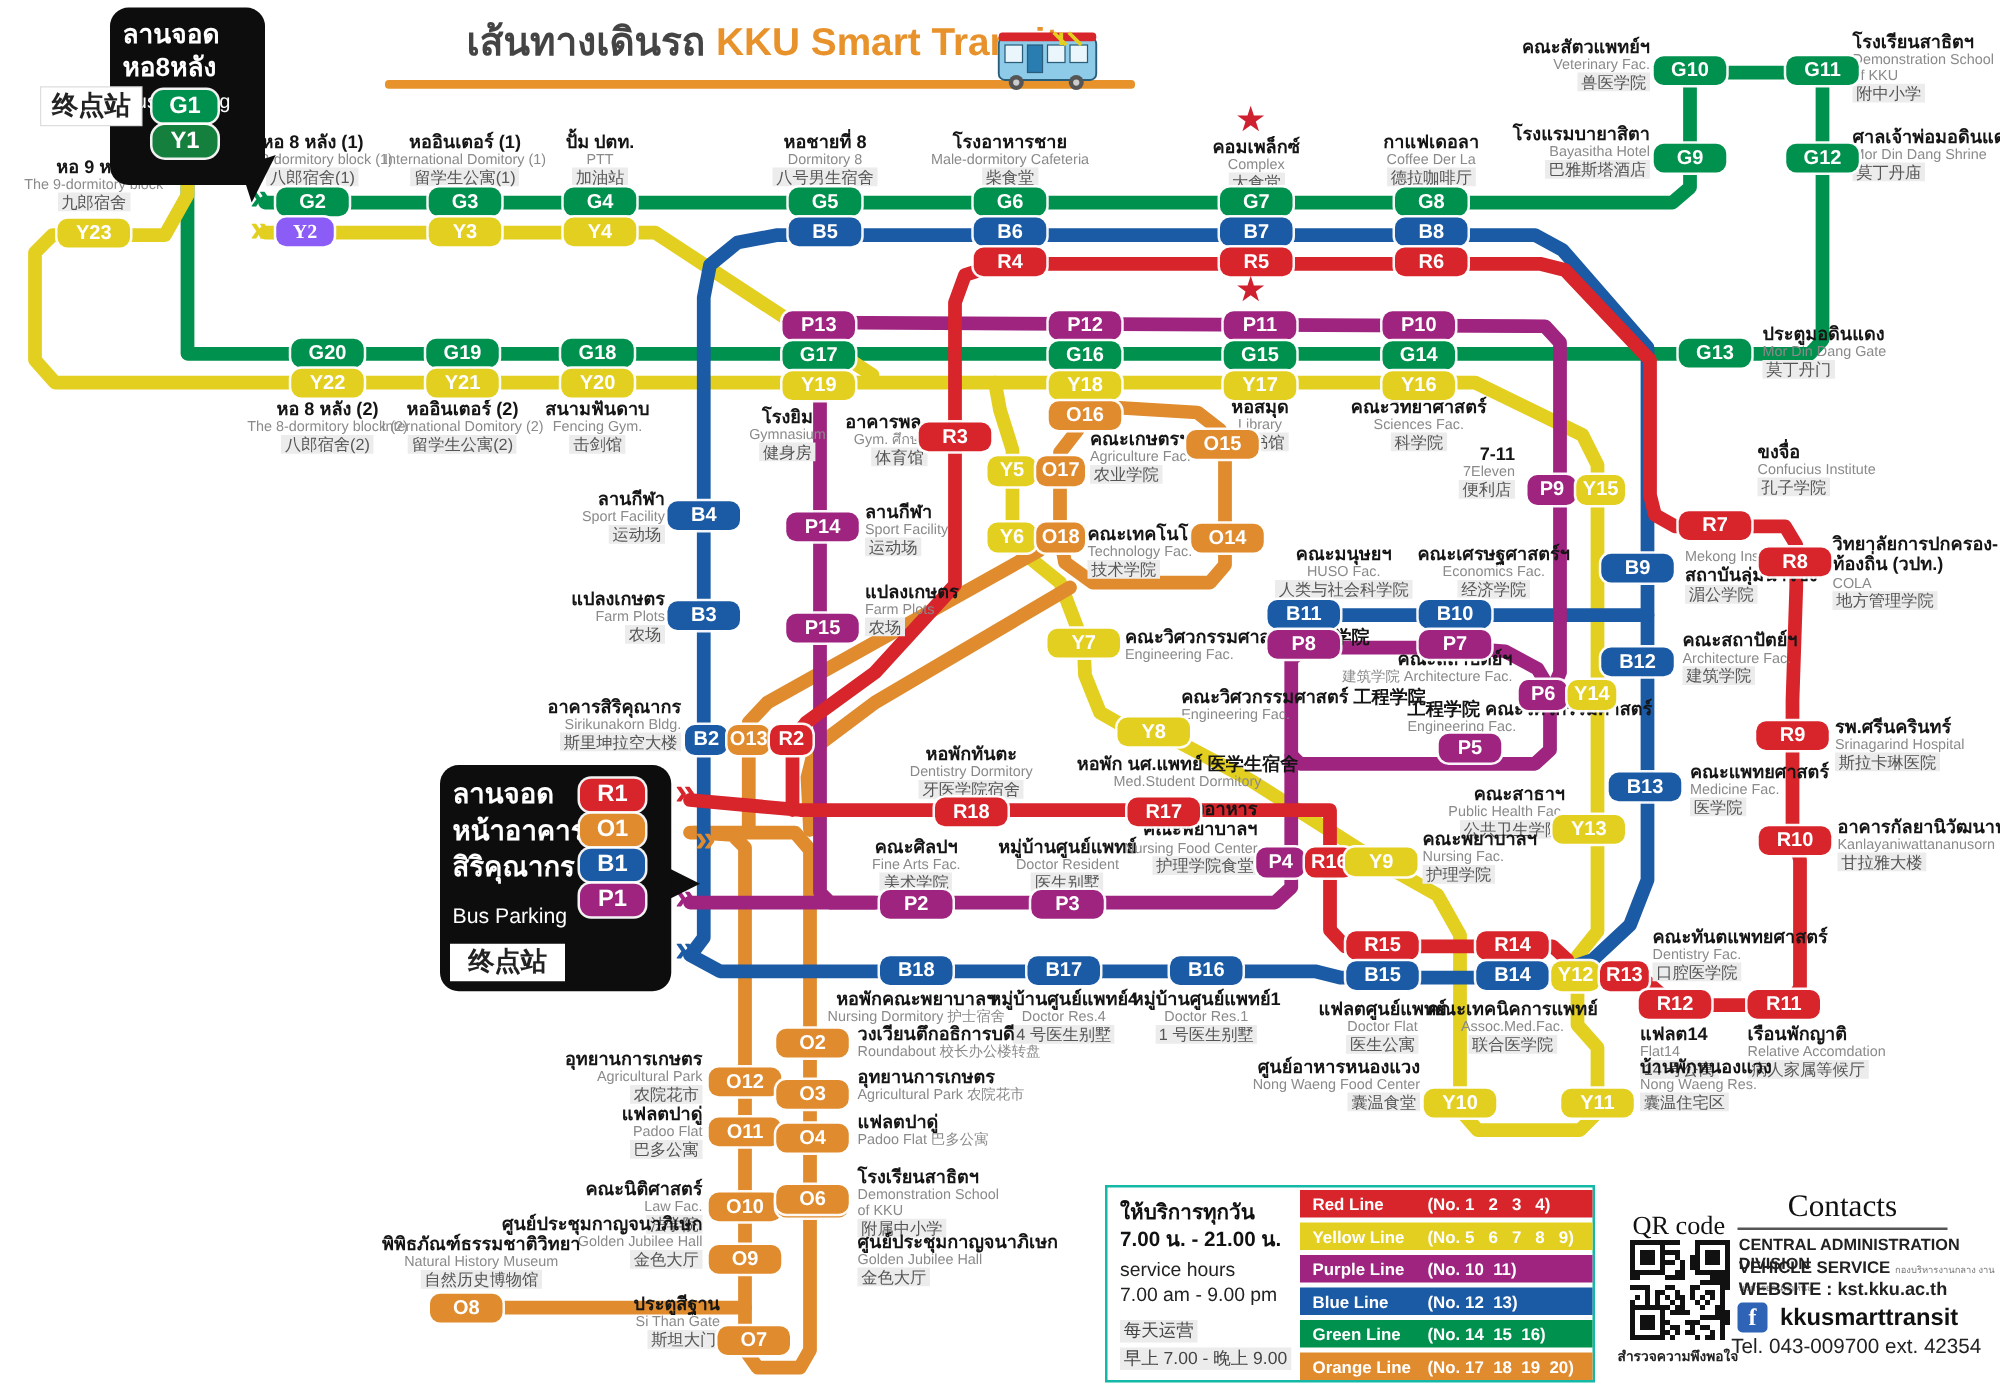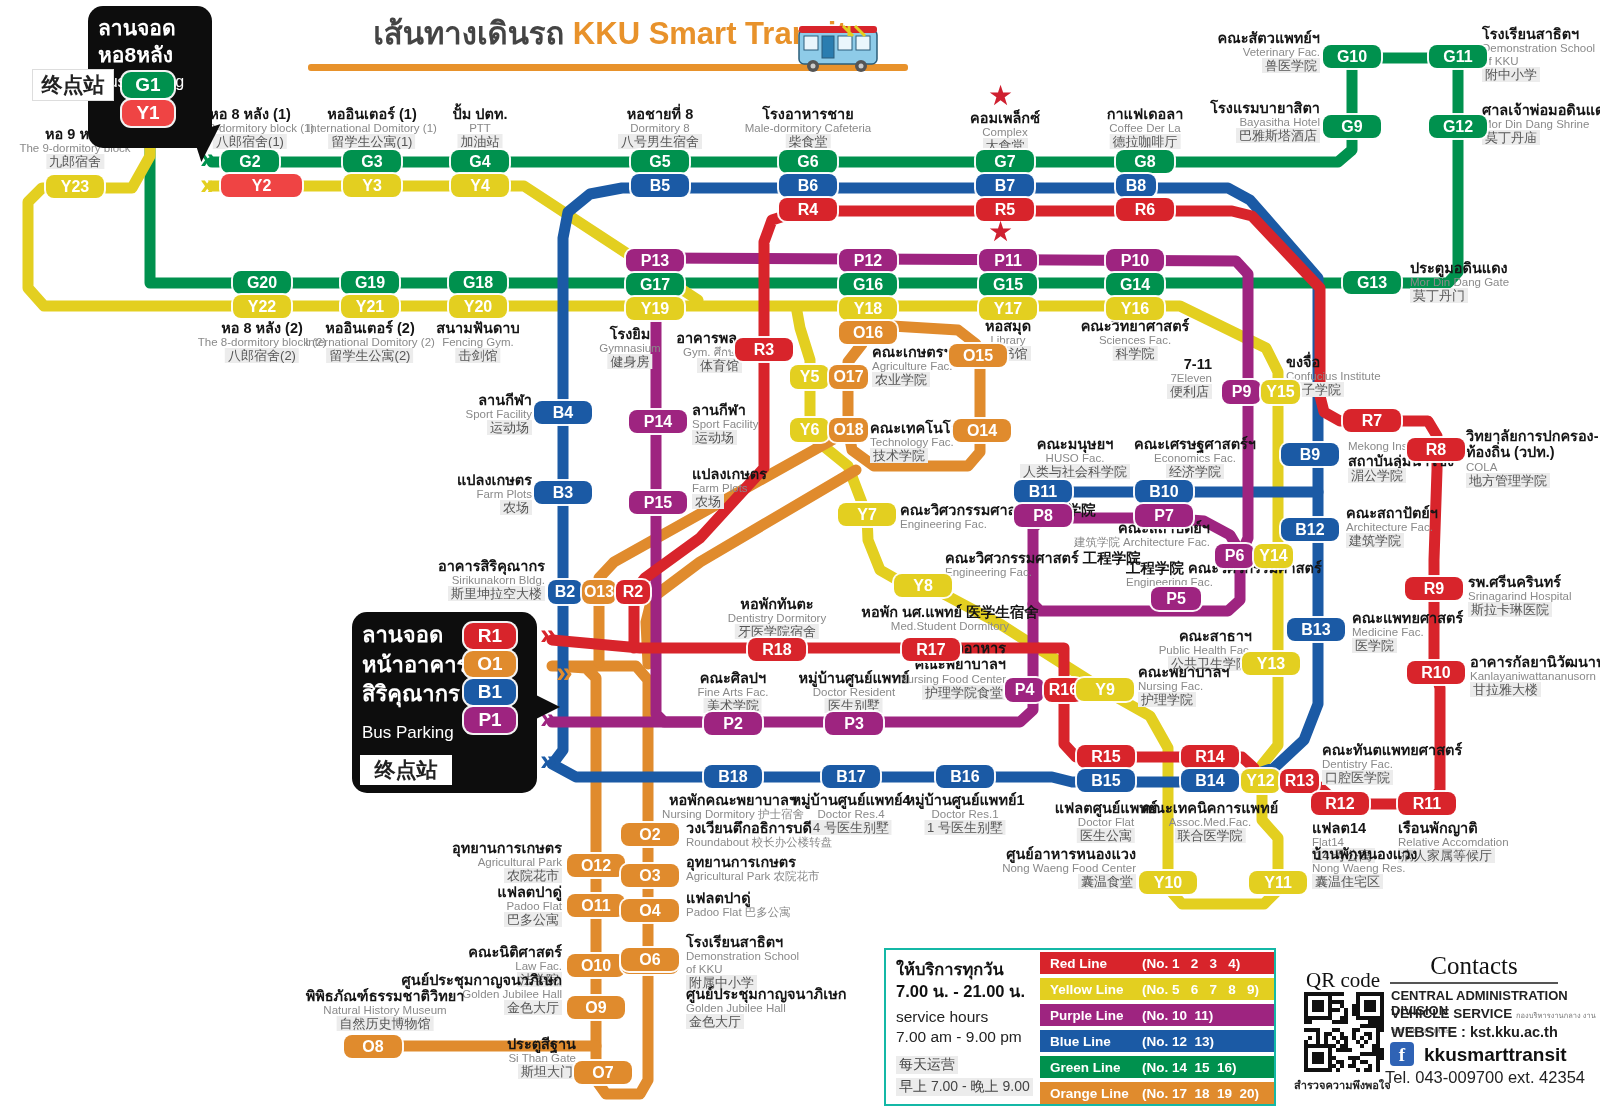--- a/index.html
+++ b/index.html
@@ -88,21 +88,21 @@
       <polyline points="856,470 700,562 652,598 646,622 648,664" fill="none" stroke="#e08b2d" stroke-width="11" stroke-linejoin="round" stroke-linecap="round"></polyline>
       <polyline points="552,764 576,777 1052,777 1072,782 1232,782 1274,768 1304,740 1318,704 1318,278 1250,200 1228,188 622,188 590,194 568,212 563,238 563,750 554,762" fill="none" stroke="#1b5aa5" stroke-width="11" stroke-linejoin="round" stroke-linecap="round"></polyline>
       <polyline points="1024,492 1318,492" fill="none" stroke="#1b5aa5" stroke-width="11" stroke-linejoin="round" stroke-linecap="round"></polyline>
       <polyline points="655,258 1236,261 1248,274 1248,538 1240,556 1240,600 1228,611 1040,611 1033,604" fill="none" stroke="#9e2480" stroke-width="11" stroke-linejoin="round" stroke-linecap="round"></polyline>
       <polyline points="656,261 656,714 664,722 700,722" fill="none" stroke="#9e2480" stroke-width="11" stroke-linejoin="round" stroke-linecap="round"></polyline>
       <polyline points="552,722 1020,722 1033,710 1033,528 1044,518 1164,518 1204,521 1230,535 1240,552" fill="none" stroke="#9e2480" stroke-width="11" stroke-linejoin="round" stroke-linecap="round"></polyline>
       <polyline points="552,640 640,648 1064,648 1064,744 1076,757 1242,757 1254,768 1254,772 1266,781 1298,781 1318,786 1334,800 1344,804 1420,804 1432,802 1440,790 1440,688 1436,673 1434,664 1434,560 1437,470 1437,436 1428,421 1340,421 1324,412 1320,396 1320,288 1252,216 1232,211 800,211 772,220 764,242 764,468 700,538 645,578 634,592 634,648" fill="none" stroke="#d8242b" stroke-width="11" stroke-linejoin="round" stroke-linecap="round"></polyline>
     </svg>
   <div id="map-layer">
       <div class="badge" style="background: rgb(0, 145, 78); width: 58px; height: 23px; line-height: 23px; left: 221px; top: 150px;">G2</div>
-      <div class="badge" style="background: #ef4444; width: 81px; height: 23px; line-height: 23px; left: 221px; top: 174px;">Y2</div>
+      <div class="badge" style="background: #8b5cf6; width: 46px; height: 23px; line-height: 23px; left: 221px; top: 174px; font-family: Liberation Serif, serif;">Y2</div>
       <div class="lbl a-c" style="left: 250px; transform: translateX(-50%); top: 106px;">
         <div class="ln-t"><span>หอ 8 หลัง (1)</span></div>
         <div class="ln-e"><span>The 8-dormitory block (1)</span></div>
         <div class="ln-c"><span>八郎宿舍(1)</span></div>
       </div>
       <div class="badge" style="background: rgb(0, 145, 78); width: 58px; height: 23px; line-height: 23px; left: 343px; top: 150px;">G3</div>
       <div class="badge" style="background: rgb(227, 207, 32); width: 58px; height: 23px; line-height: 23px; left: 343px; top: 174px;">Y3</div>
       <div class="lbl a-c" style="left: 372px; transform: translateX(-50%); top: 106px;">
         <div class="ln-t"><span>หออินเตอร์ (1)</span></div>
         <div class="ln-e"><span>International Domitory (1)</span></div>
@@ -132,21 +132,21 @@
       </div>
       <div class="badge" style="background: rgb(0, 145, 78); width: 58px; height: 23px; line-height: 23px; left: 976px; top: 150px;">G7</div>
       <div class="badge" style="background: rgb(27, 90, 165); width: 58px; height: 23px; line-height: 23px; left: 976px; top: 174px;">B7</div>
       <div class="badge" style="background: rgb(216, 36, 43); width: 58px; height: 23px; line-height: 23px; left: 976px; top: 198px;">R5</div>
       <div class="lbl a-c" style="left: 1005px; transform: translateX(-50%); top: 110px;">
         <div class="ln-t"><span>คอมเพล็กซ์</span></div>
         <div class="ln-e"><span>Complex</span></div>
         <div class="ln-c"><span>大食堂</span></div>
       </div>
       <div class="badge" style="background: rgb(0, 145, 78); width: 58px; height: 23px; line-height: 23px; left: 1116px; top: 150px;">G8</div>
-      <div class="badge" style="background: rgb(27, 90, 165); width: 40px; height: 23px; line-height: 23px; left: 1116px; top: 174px;">B8</div>
+      <div class="badge" style="background: rgb(27, 90, 165); width: 58px; height: 23px; line-height: 23px; left: 1116px; top: 174px;">B8</div>
       <div class="badge" style="background: rgb(216, 36, 43); width: 58px; height: 23px; line-height: 23px; left: 1116px; top: 198px;">R6</div>
       <div class="lbl a-c" style="left: 1145px; transform: translateX(-50%); top: 106px;">
         <div class="ln-t"><span>กาแฟเดอลา</span></div>
         <div class="ln-e"><span>Coffee Der La</span></div>
         <div class="ln-c"><span>德拉咖啡厅</span></div>
       </div>
       <div class="badge" style="background: rgb(227, 207, 32); width: 58px; height: 23px; line-height: 23px; left: 46px; top: 175px;">Y23</div>
       <div class="lbl a-c" style="left: 75px; transform: translateX(-50%); top: 126px;">
         <div class="ln-t"><span>หอ 9 หลัง</span></div>
         <div class="ln-e"><span>The 9-dormitory block</span></div>
@@ -255,21 +255,21 @@
         <div class="ln-c"><span>技术学院</span></div>
       </div>
       <div class="badge" style="background: rgb(158, 36, 128); width: 39px; height: 24px; line-height: 24px; left: 1222px; top: 380px;">P9</div>
       <div class="badge" style="background: rgb(227, 207, 32); width: 39px; height: 24px; line-height: 24px; left: 1261px; top: 380px;">Y15</div>
       <div class="lbl a-r" style="right: 388px; top: 356px;">
         <div class="ln-t"><span>7-11</span></div>
         <div class="ln-e"><span>7Eleven</span></div>
         <div class="ln-c"><span>便利店</span></div>
       </div>
       <div class="badge" style="background: rgb(216, 36, 43); width: 58px; height: 23px; line-height: 23px; left: 1343px; top: 409px;">R7</div>
-      <div class="lbl a-l" style="left: 1286px; top: 354px;">
+      <div class="lbl a-l" style="left: 1406px; top: 354px;">
         <div class="ln-t"><span>ขงจื่อ</span></div>
         <div class="ln-e"><span>Confucius Institute</span></div>
         <div class="ln-c"><span>孔子学院</span></div>
       </div>
       <div class="badge" style="background: rgb(27, 90, 165); width: 58px; height: 23px; line-height: 23px; left: 1281px; top: 443px;">B9</div>
       <div class="lbl a-l" style="left: 1348px; top: 440px;">
         <div class="ln-e"><span>Mekong Ins.</span></div>
         <div class="ln-t"><span>สถาบันลุ่มน้ำโขง</span></div>
         <div class="ln-c"><span>湄公学院</span></div>
       </div>
@@ -569,21 +569,21 @@
     <circle cx="66" cy="46" r="6" fill="#555"></circle>
       <circle cx="66" cy="46" r="2.5" fill="#ccc"></circle>
   </svg>
 
   <div class="tail1"></div>
   <div class="pbox" id="pbox1">
     <div class="bth"><span>ลานจอด</span><br><span>หอ8หลัง</span></div>
     <div class="ben">Bus Parking</div>
     <div class="pbadges" id="pbadges1">
         <div class="pbadge" style="background: rgb(0, 145, 78);">G1</div>
-        <div class="pbadge" style="background: #ef4444;">Y1</div>
+        <div class="pbadge" style="background: #15803d; border-radius: 10px;">Y1</div>
       </div>
   </div>
   <div class="cnchip" id="chip1">终点站</div>
 
   <div class="tail2"></div>
   <div class="pbox" id="pbox2">
     <div class="bth"><span>ลานจอด</span><br><span>หน้าอาคาร</span><br><span>สิริคุณากร</span></div>
     <div class="ben" style="margin-top:14px;font-size:17px;">Bus Parking</div>
     <div class="pbadges" id="pbadges2">
         <div class="pbadge" style="background: rgb(216, 36, 43);">R1</div>

